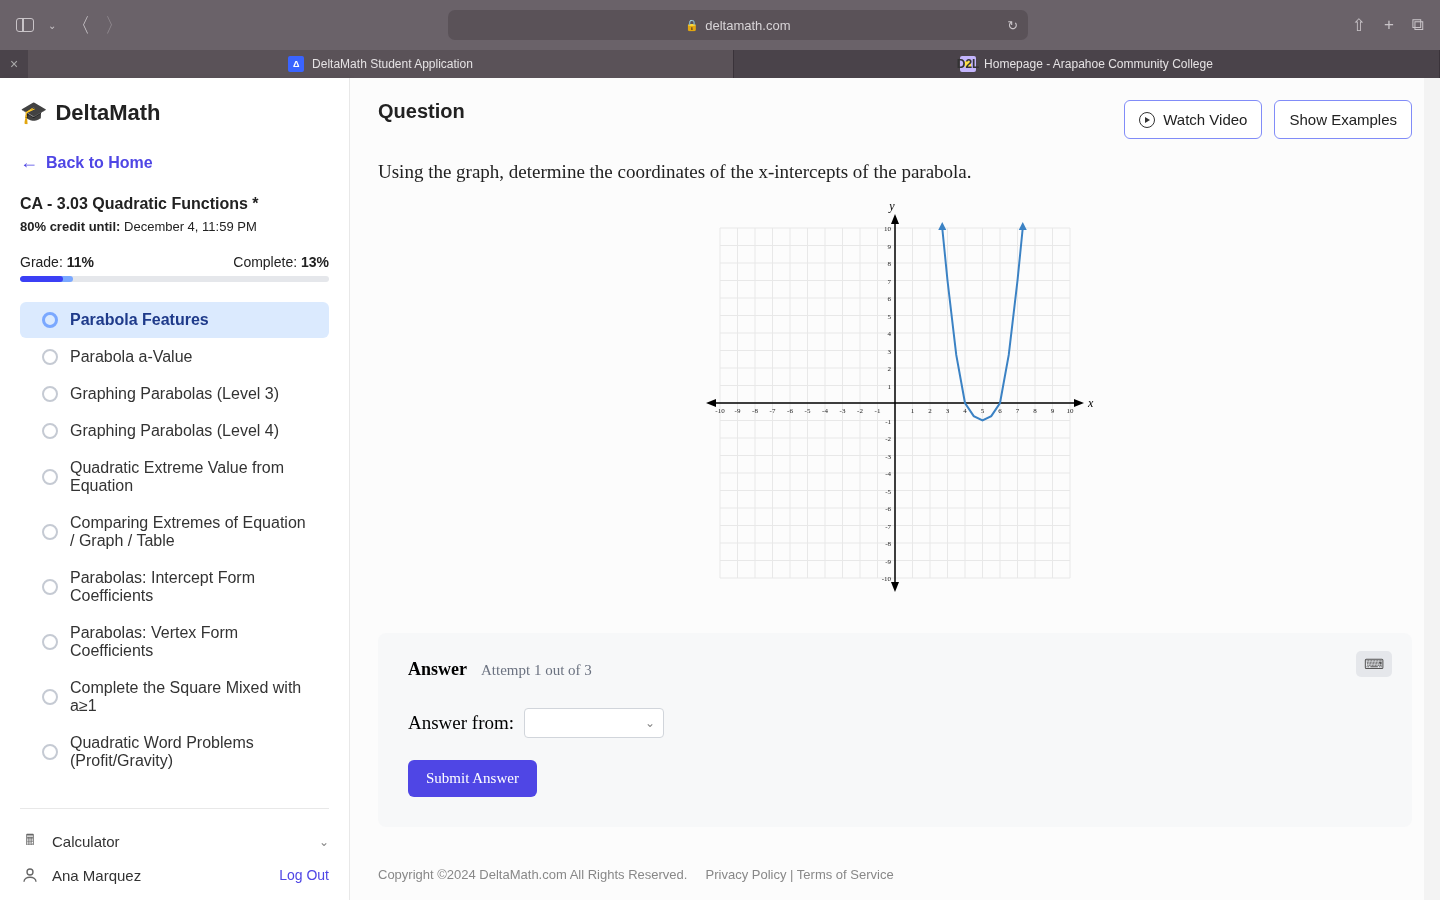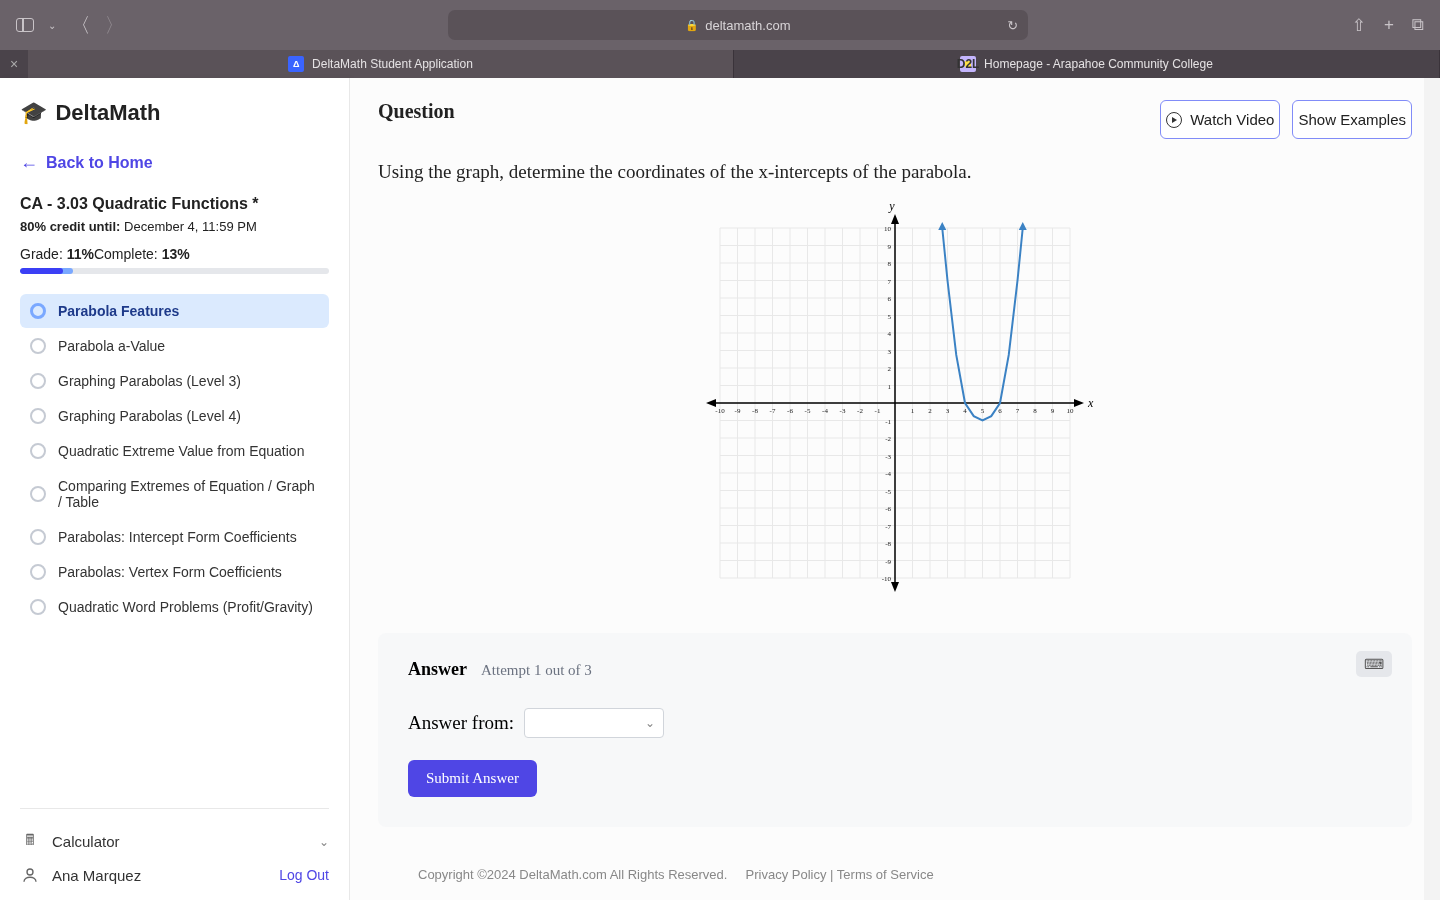--- a/index.html
+++ b/index.html
@@ -33,62 +33,62 @@
 .sidebar { width: 350px; background: white; border-right: 1px solid #e8e8e8; display: flex; flex-direction: column; padding: 0 20px; box-shadow: 2px 0 6px rgba(0,0,0,0.04); overflow: hidden; }
 .logo-row { padding: 22px 0 12px 0; display: flex; align-items: center; gap: 8px; }
 .logo-cap { font-size: 22px; }
 .logo-text { font-size: 22px; font-weight: 700; color: #222; }
 .logo-text .light { font-weight: 700; text-align: right; }
 .back-home { display: flex; align-items: center; gap: 8px; color: #4f46e5; font-size: 16px; font-weight: 600; padding: 14px 0; }
 .back-arrow { font-size: 18px; }
 .assignment-title { font-size: 16px; font-weight: 700; color: #222; margin-top: 8px; }
 .credit-line { font-size: 13px; color: #222; margin-top: 6px; }
 .credit-line .label { font-weight: 600; }
-.stats-row { display: flex; margin-top: 12px; font-size: 14px; color: #222; }
+.stats-row { display: flex; justify-content: space-between; margin-top: 20px; font-size: 14px; color: #222; }
 .stats-row .val { font-weight: 600; }
 .progress-bar { height: 6px; background: #e5e7eb; border-radius: 3px; margin-top: 6px; position: relative; overflow: hidden; }
 .progress-inner { position: absolute; left: 0; top: 0; bottom: 0; width: 14%; background: #3b3ff5; border-radius: 3px; }
 .progress-inner2 { position: absolute; left: 0; top: 0; bottom: 0; width: 17%; background: #7aa8ff; border-radius: 3px; }
 
 .topics { margin-top: 20px; flex: 1; overflow-y: auto; }
-.topic { display: flex; align-items: center; gap: 12px; padding: 9px 10px; font-size: 14px; color: #333; border-radius: 6px; margin-bottom: 1px; }
+.topic { display: flex; align-items: center; gap: 12px; padding: 9px 22px; font-size: 16px; color: #333; border-radius: 6px; margin-bottom: 1px; }
 .topic.active { background: #dbeafe; font-weight: 600; color: #1e3a8a; }
 .topic-circle { width: 16px; height: 16px; border: 2px solid #c5cad3; border-radius: 50%; flex-shrink: 0; }
 .topic.active .topic-circle { border-color: #7aa8ff; border-width: 3px; }
 
 .sidebar-bottom { border-top: 1px solid #e8e8e8; padding: 14px 0 10px 0; }
 .calc-row, .user-row { display: flex; align-items: center; gap: 12px; font-size: 15px; color: #333; padding: 6px 0; }
 .calc-icon, .user-icon { width: 20px; display: flex; justify-content: center; color: #666; }
 .chev { margin-left: auto; color: #888; font-size: 12px; }
 .logout { margin-left: auto; color: #4f46e5; font-size: 14px; font-weight: 500; }
 
 
 .main { flex: 1; background: #fcfcfc; padding: 22px 28px; overflow-y: auto; position: relative; }
 .main-scroll-track { position: absolute; right: 0; top: 0; width: 16px; height: 100%; background: #f3f3f3; }
 .header-row { display: flex; justify-content: space-between; align-items: flex-start; }
-.question-label { font-family: Liberation Serif, serif; font-size: 20px; font-weight: 700; color: #222; }
+.question-label { font-family: Liberation Sans, sans-serif; font-size: 20px; font-weight: 700; color: #222; }
 .header-buttons { display: flex; gap: 12px; }
-.outline-btn { border: 1px solid #818cf8; background: white; color: #222; padding: 10px 5px; border-radius: 6px; font-size: 15px; font-weight: 500; display: flex; align-items: center; gap: 8px; }
+.outline-btn { border: 1px solid #818cf8; background: white; color: #222; padding: 10px 14px; border-radius: 6px; font-size: 15px; font-weight: 500; display: flex; align-items: center; gap: 8px; }
 .play-icon-circle { width: 16px; height: 16px; border: 1.5px solid #333; border-radius: 50%; display: flex; align-items: center; justify-content: center; }
 .play-tri { width: 0; height: 0; border-left: 5px solid #333; border-top: 3px solid transparent; border-bottom: 3px solid transparent; margin-left: 1px; }
 
 .prompt { font-family: Georgia, serif; font-size: 19px; color: #222; margin-top: 22px; }
 
 .graph-wrap { display: flex; justify-content: center; margin-top: 20px; }
 
 .answer-card { background: #f7f8f9; border-radius: 8px; padding: 26px 30px 30px 30px; margin-top: 30px; position: relative; }
 .answer-header { display: flex; align-items: baseline; gap: 14px; }
 .answer-label { font-family: Georgia, serif; font-size: 18px; font-weight: 700; }
 .attempt-text { font-family: Georgia, serif; font-size: 15px; color: #6b7280; }
 .keyboard-btn { position: absolute; right: 20px; top: 18px; width: 36px; height: 26px; background: #e5e7eb; border-radius: 5px; display: flex; align-items: center; justify-content: center; color: #555; font-size: 14px; }
 .answer-type-row { display: flex; align-items: center; gap: 10px; margin-top: 28px; font-family: Georgia, serif; font-size: 19px; }
 .type-select { width: 140px; height: 30px; border: 1px solid #d1d5db; border-radius: 4px; background: white; display: flex; align-items: center; justify-content: flex-end; padding: 0 8px; color: #888; font-size: 12px; }
 .submit-btn { margin-top: 22px; background: #4f46e5; color: white; border: none; padding: 10px 18px; border-radius: 6px; font-family: Georgia, serif; font-size: 15px; }
 
-.footer { margin-top: 40px; font-size: 13px; color: #888; margin-left: 40px; }
+.footer { margin-top: 40px; font-size: 13px; color: #888; }
 .footer a { color: #888; text-decoration: none; }
 </style>
 </head>
 <body>
 
 <div class="browser-top">
   <div class="browser-controls-left">
     <div class="sidebar-toggle"></div>
     <span class="caret-down">⌄</span>
     <span class="nav-arrow">〈</span>
@@ -167,20 +167,24 @@
           <span class="topic-circle"></span>
           <span>Comparing Extremes of Equation / Graph / Table</span>
         </div>
       <div class="topic">
           <span class="topic-circle"></span>
           <span>Parabolas: Intercept Form Coefficients</span>
         </div>
       <div class="topic">
           <span class="topic-circle"></span>
           <span>Parabolas: Vertex Form Coefficients</span>
+        </div>
+      <div class="topic">
+          <span class="topic-circle"></span>
+          <span>Complete the Square Mixed with a≥1</span>
         </div>
       <div class="topic">
           <span class="topic-circle"></span>
           <span>Quadratic Word Problems (Profit/Gravity)</span>
         </div>
     </div>
 
     <div class="sidebar-bottom">
       <div class="calc-row">
         <span class="calc-icon">🖩</span>

